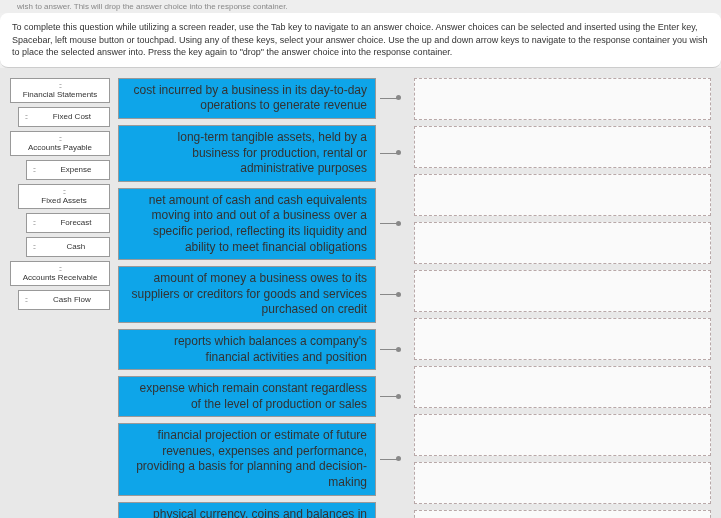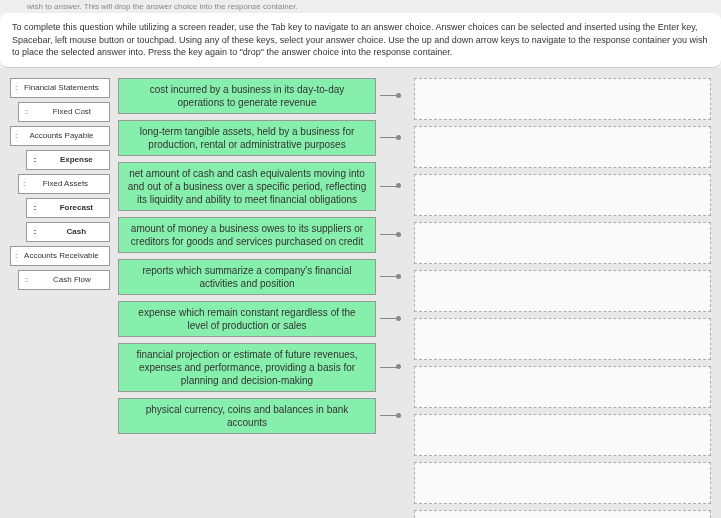--- a/index.html
+++ b/index.html
@@ -1,29 +1,29 @@
 <!DOCTYPE html>
 <html><head>
   <meta charset="utf-8">
   <style>
     * { box-sizing: border-box; margin: 0; padding: 0; }
     body { font-family: Arial, sans-serif; font-size: 9px; background: #f0f0f0; width: 721px; }
     .instructions { background: #fff; padding: 8px 12px; border-bottom: 1px solid #ccc; color: #333; line-height: 1.4; border-radius: 8px; }
-    .instructions-top { color: #888; font-size: 8px; padding: 2px 27px; background: #eee; }
+    .instructions-top { color: #888; font-size: 8px; padding: 2px 17px; background: #eee; }
     .main-container { display: flex; background: #e8e8e8; padding: 10px; gap: 8px; }
     .terms-col { width: 100px; display: flex; flex-direction: column; gap: 4px; }
     .term-box { border: 1px solid #999; background: #fff; padding: 4px 6px; font-size: 8px; color: #333; text-align: center; display: flex; align-items: center; gap: 14px; min-height: 20px; cursor: grab; }
-    .term-box.multi { flex-direction: row; gap: 1px; padding: 3px 4px; }
+    .term-box.multi { flex-direction: column; gap: 1px; padding: 3px 4px; }
     .term-box.indent1 { margin-left: 8px; width: calc(100% - 8px); }
-    .term-box.indent2 { margin-left: 16px; width: calc(100% - 16px); font-weight: bold; }
+    .term-box.indent2 { margin-left: 16px; width: calc(100% - 16px); }
     .drag-handle { color: #666; font-size: 7px; letter-spacing: -1px; }
     .term-label { flex: 1; text-align: center; }
     .defs-col { width: 280px; display: flex; flex-direction: column; gap: 6px; }
     .def-row { display: flex; align-items: center; gap: 4px; }
-    .def-box { flex: 1; border: 1px solid #999; background: #86efac; padding: 4px 8px; font-size: 10px; color: #333; text-align: center; line-height: 1.3; }
+    .def-box { flex: 1; border: 1px solid #999; background: #0ea5e9; padding: 4px 8px; font-size: 12px; color: #333; text-align: right; line-height: 1.3; }
     .connector { width: 18px; height: 1px; background: #888; position: relative; }
     .connector::after { content: ''; position: absolute; right: -3px; top: -2.5px; width: 5px; height: 5px; border-radius: 50%; background: #888; }
     .drops-col { flex: 1; display: flex; flex-direction: column; gap: 6px; padding-left: 8px; }
     .drop-box { border: 1px dashed #b8a8a8; background: #fafafa; height: 42px; min-height: 42px; }
   </style>
 </head>
 <body>
 
 <div class="instructions-top">wish to answer. This will drop the answer choice into the response container.</div>
 <div class="instructions">To complete this question while utilizing a screen reader, use the Tab key to navigate to an answer choice. Answer choices can be selected and inserted using the Enter key, Spacebar, left mouse button or touchpad. Using any of these keys, select your answer choice. Use the up and down arrow keys to navigate to the response container you wish to place the selected answer into. Press the key again to "drop" the answer choice into the response container.</div>
@@ -78,21 +78,21 @@
       </div>
       <div class="def-row">
         <div class="def-box">net amount of cash and cash equivalents moving into and out of a business over a specific period, reflecting its liquidity and ability to meet financial obligations</div>
         <div class="connector"></div>
       </div>
       <div class="def-row">
         <div class="def-box">amount of money a business owes to its suppliers or creditors for goods and services purchased on credit</div>
         <div class="connector"></div>
       </div>
       <div class="def-row">
-        <div class="def-box">reports which summarize a company's financial activities and position</div>
+        <div class="def-box">reports which balances a company's financial activities and position</div>
         <div class="connector"></div>
       </div>
       <div class="def-row">
         <div class="def-box">expense which remain constant regardless of the level of production or sales</div>
         <div class="connector"></div>
       </div>
       <div class="def-row">
         <div class="def-box">financial projection or estimate of future revenues, expenses and performance, providing a basis for planning and decision-making</div>
         <div class="connector"></div>
       </div>

